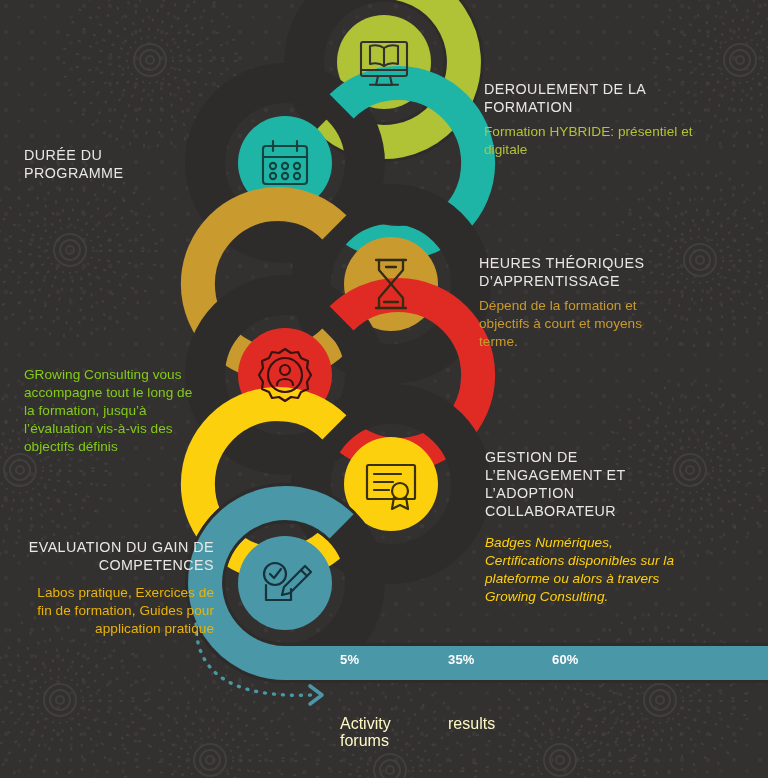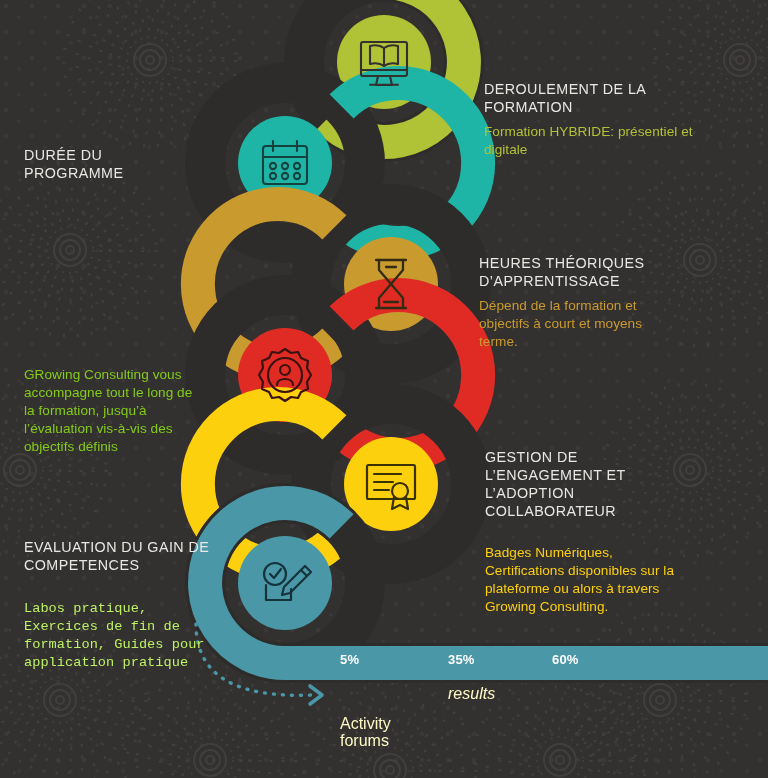--- a/index.html
+++ b/index.html
@@ -188,21 +188,21 @@
       <path d="M 196 624 C 196 676 236 698 312 695"></path>
     </g>
     <path d="M 310 686 L 322 695 L 310 704" fill="none" stroke="#4a97a8" stroke-width="3.6" stroke-linecap="round" stroke-linejoin="round"></path>
   </svg>
 
   <div class="band-label" style="left:340px;top:652px;">5%</div>
   <div class="band-label" style="left:448px;top:652px;">35%</div>
   <div class="band-label" style="left:552px;top:652px;">60%</div>
 
   <div class="foot-label" style="left:340px;top:715px;width:80px;">Activity forums</div>
-  <div class="foot-label" style="left:448px;top:685px;width:90px;font-style:italic;">results</div>
+  <div class="foot-label" style="left:448px;top:715px;width:90px;">results</div>
   <div class="foot-faint" style="left:585px;top:706px;width:90px;"></div>
 
   <div class="block left" style="left:24px;top:146px;width:182px;">
     <h3>DURÉE DU PROGRAMME</h3>
   </div>
 
   <div class="block left" style="left:484px;top:80px;width:210px;">
     <h3>DEROULEMENT DE LA FORMATION</h3>
     <p style="color:#b0c235;">Formation HYBRIDE: présentiel et digitale</p>
   </div>
@@ -211,21 +211,21 @@
     <h3>HEURES THÉORIQUES D’APPRENTISSAGE</h3>
     <p style="color:#c99a2e;">Dépend de la formation et objectifs à court et moyens terme.</p>
   </div>
 
   <div class="block left" style="left:24px;top:352px;width:180px;">
     <p style="color:#84cc16;margin-top:14px;">GRowing Consulting vous accompagne tout le long de la formation, jusqu’à l’évaluation vis-à-vis des objectifs définis</p>
   </div>
 
   <div class="block left" style="left:485px;top:448px;width:195px;">
     <h3>GESTION DE L’ENGAGEMENT ET L’ADOPTION COLLABORATEUR</h3>
-    <p style="color:#fdd00d;margin-top:24px;">Badges Numériques, Certifications disponibles sur la plateforme ou alors à travers Growing Consulting.</p>
-  </div>
-
-  <div class="block left" style="left:24px;top:538px;width:190px;">
+    <p style="color:#fdd00d;margin-top:14px;font-style:italic;">Badges Numériques, Certifications disponibles sur la plateforme ou alors à travers Growing Consulting.</p>
+  </div>
+
+  <div class="block left" style="left:24px;top:538px;width:190px;text-align:right;">
     <h3>EVALUATION DU GAIN DE COMPETENCES</h3>
-    <p style="color:#bef264;margin-top:26px;font-family:Liberation Mono, monospace;">Labos pratique, Exercices de fin de formation, Guides pour application pratique</p>
+    <p style="color:#eab308;margin-top:10px;">Labos pratique, Exercices de fin de formation, Guides pour application pratique</p>
   </div>
 
 </div>
 
 </body></html>

